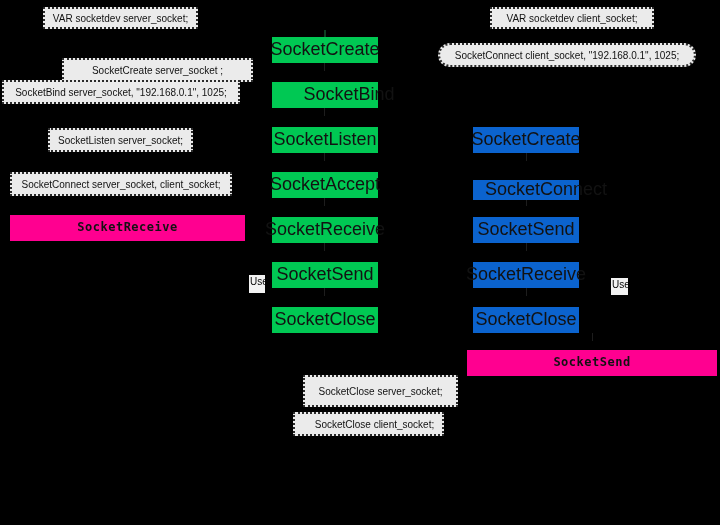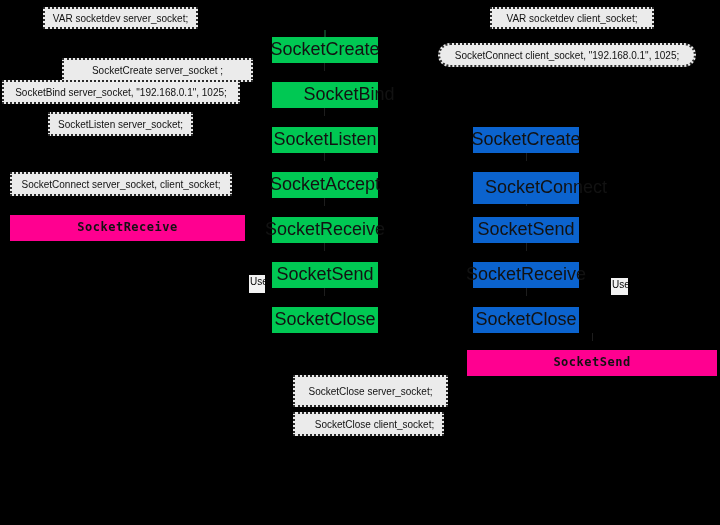--- a/index.html
+++ b/index.html
@@ -112,21 +112,21 @@
   </div>
 
   <div class="node comment" style="left:38px; top:58px; width:191px; height:24px;margin-left:24px;">
     <span>SocketCreate server_socket ;</span>
   </div>
 
   <div class="node comment" style="left:2px; top:80px; width:238px; height:24px;">
     <span>SocketBind server_socket, "192.168.0.1", 1025;</span>
   </div>
 
-  <div class="node comment" style="left:48px; top:112px; width:145px; height:24px;">
+  <div class="node comment" style="left:48px; top:128px; width:145px; height:24px;">
     <span>SocketListen server_socket;</span>
   </div>
 
   <div class="node comment" style="left:10px; top:172px; width:222px; height:24px;">
     <span>SocketConnect server_socket, client_socket;</span>
   </div>
 
   <div class="node proc pink" style="left:10px; top:215px; width:235px; height:26px;">
     <span>SocketReceive</span>
   </div>
@@ -161,42 +161,42 @@
     <span>VAR socketdev client_socket;</span>
   </div>
 
   <div class="node comment" style="left:438px; top:43px; width:258px; height:24px;border-radius:12px;">
     <span>SocketConnect client_socket, "192.168.0.1", 1025;</span>
   </div>
 
   <div class="node proc blue" style="left:473px; top:127px; width:106px; height:26px;">
     <span>SocketCreate</span>
   </div>
-  <div class="node proc blue" style="left:473px; top:172px; width:106px; height:32px;padding-left:40px;">
+  <div class="node proc blue" style="left:473px; top:180px; width:106px; height:20px;padding-left:40px;">
     <span>SocketConnect</span>
   </div>
   <div class="node proc blue" style="left:473px; top:217px; width:106px; height:26px;">
     <span>SocketSend</span>
   </div>
   <div class="node proc blue" style="left:473px; top:262px; width:106px; height:26px;">
     <span>SocketReceive</span>
   </div>
   <div class="node proc blue" style="left:473px; top:307px; width:106px; height:26px;">
     <span>SocketClose</span>
   </div>
 
   <div class="use-chip" style="left:611px; top:278px; width:17px; height:17px;">
     <span>Use</span>
   </div>
 
   <div class="node proc pink" style="left:467px; top:350px; width:250px; height:26px;">
     <span>SocketSend</span>
   </div>
 
-  <div class="node comment" style="left:293px; top:375px; width:155px; height:32px;">
+  <div class="node comment" style="left:303px; top:375px; width:155px; height:32px;">
     <span>SocketClose server_socket;</span>
   </div>
 
   <div class="node comment" style="left:293px; top:412px; width:151px; height:24px;padding-left:16px;">
     <span>SocketClose client_socket;</span>
   </div>
 
 </div>
 
 </body></html>

